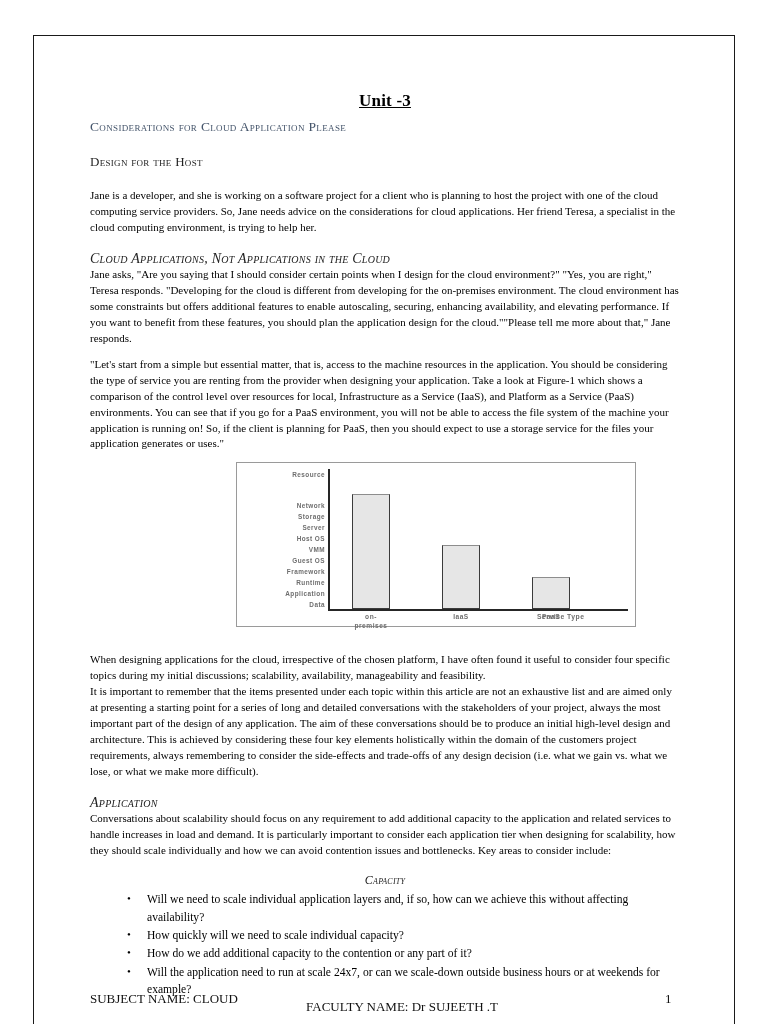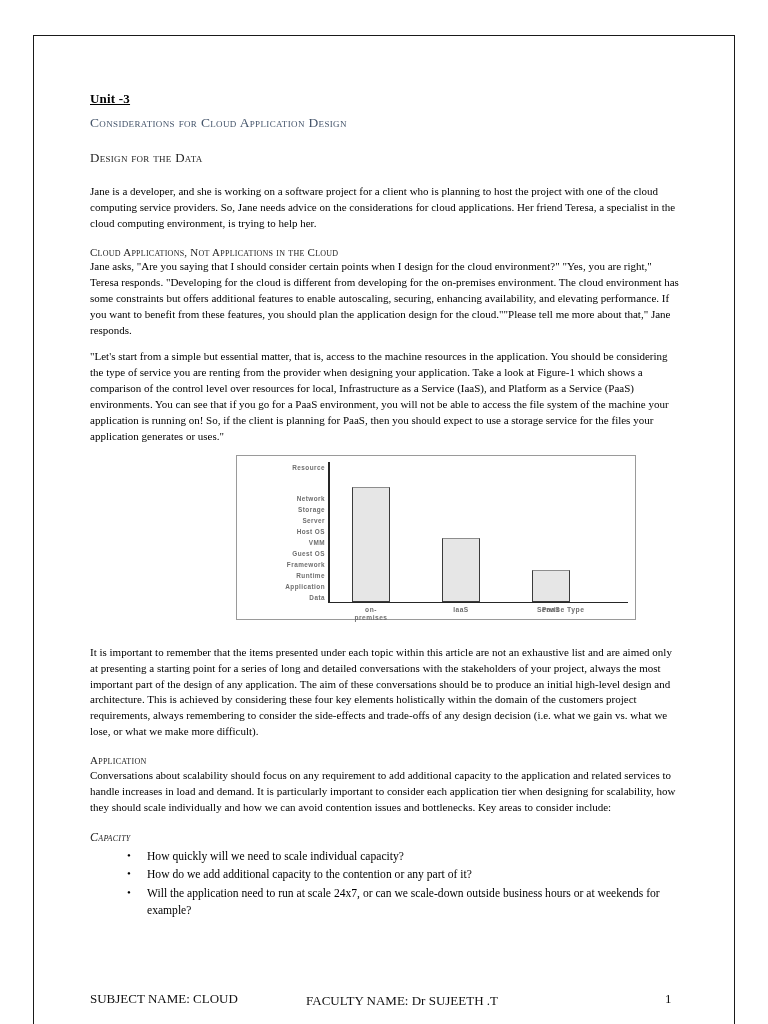--- a/index.html
+++ b/index.html
@@ -30,22 +30,23 @@
   #page-inner {
     position: absolute;
     left: 56px;
     top: 0;
     width: 590px;
     height: 100%;
   }
 
   
   .unit-title {
-    font-weight: bold;
-    font-size: 13px;
+    text-align: center;
+    font-weight: bold;
+    font-size: 17px;
     text-decoration: underline;
     letter-spacing: .2px;
     margin: 0;
     padding-top: 55px;
   }
   .h-smallcaps-blue {
     color: #44546A;
     font-variant: small-caps;
     font-size: 13.5px;
     letter-spacing: .35px;
@@ -56,33 +57,35 @@
     color: #1f1f1f;
     font-variant: small-caps;
     font-size: 13px;
     letter-spacing: .3px;
     margin: 19px 0 0 0;
     line-height: 1.2;
   }
   .h-smallcaps-sub {
     color: #222;
     font-variant: small-caps;
-    font-size: 11px;
+    font-size: 14px;
     letter-spacing: .25px;
     margin: 0 0 0 0;
     line-height: 1.25;
+    font-style: italic;
   }
   .h-smallcaps-italic {
     color: #222;
     font-variant: small-caps;
     font-style: italic;
     font-size: 12px;
     letter-spacing: .25px;
     margin: 0;
     line-height: 1.25;
+    text-align: center;
   }
 
   
   p.body {
     font-size: 11px;
     line-height: 1.45;
     text-align: left;
     margin: 0;
   }
   .sp-14 { height: 14px; }
@@ -197,34 +200,34 @@
   
   #footer {
     position: absolute;
     left: 56px;
     top: 955px;
     width: 600px;
     font-size: 13px;
     color: #111;
   }
   #footer .f-subject { position: absolute; left: 0; top: 0; white-space: nowrap; text-align: center; }
-  #footer .f-faculty { position: absolute; left: 216px; top: 2px; white-space: nowrap; }
+  #footer .f-faculty { position: absolute; left: 216px; top: 8px; white-space: nowrap; }
   #footer .f-page    { position: absolute; left: 575px; top: 0; }
 </style>
 </head>
 <body>
 
 <div id="page">
   <div id="page-inner">
 
     <div class="unit-title">Unit -3</div>
 
-    <div class="h-smallcaps-blue">Considerations for Cloud Application Design</div>
-
-    <div class="h-smallcaps-dark">Design for the Data</div>
+    <div class="h-smallcaps-blue">Considerations for Cloud Application Please</div>
+
+    <div class="h-smallcaps-dark">Design for the Host</div>
 
     <div class="sp-18"></div>
     <p class="body">Jane is a developer, and she is working on a software project for a client who is planning to host the project with one of the cloud computing service providers. So, Jane needs advice on the considerations for cloud applications. Her friend Teresa, a specialist in the cloud computing environment, is trying to help her.</p>
 
     <div class="sp-14"></div>
     <div class="h-smallcaps-sub">Cloud Applications, Not Applications in the Cloud</div>
     <p class="body">Jane asks, "Are you saying that I should consider certain points when I design for the cloud environment?" "Yes, you are right," Teresa responds. "Developing for the cloud is different from developing for the on-premises environment. The cloud environment has some constraints but offers additional features to enable autoscaling, securing, enhancing availability, and elevating performance. If you want to benefit from these features, you should plan the application design for the cloud.""Please tell me more about that," Jane responds.</p>
 
     <div class="sp-10"></div>
     <p class="body"><span>"Let's start from a simple but essential matter, that is, access to the machine resources in the application. You should be considering the type of service you are renting from the provider when designing your application. Take a look at Figure-1 which shows a comparison of the </span><b class="inline-bold">control level</b><span> over resources for local, Infrastructure as a Service (IaaS), and Platform as a Service (PaaS) environments. You can see that if you go for a PaaS environment, you will not be able to access the file system of the machine your application is running on! So, if the client is planning for PaaS, then you should expect to use a storage service for the files your application generates or uses."</span></p>
@@ -257,30 +260,32 @@
           <div class="xlab" style="left:110px; top:150px; width:48px;">on-<br>premises</div>
           <div class="xlab" style="left:200px; top:150px; width:48px;">IaaS</div>
           <div class="xlab" style="left:290px; top:150px; width:48px;">PaaS</div>
 
           <div class="axis-title-x">Service Type</div>
         </div>
       </div>
     </div>
 
     <div class="sp-18"></div>
+    <p class="body">When designing applications for the cloud, irrespective of the chosen platform, I have often found it useful to consider four specific topics during my initial discussions; scalability, availability, manageability and feasibility.</p>
     <p class="body">It is important to remember that the items presented under each topic within this article are not an exhaustive list and are aimed only at presenting a starting point for a series of long and detailed conversations with the stakeholders of your project, always the most important part of the design of any application. The aim of these conversations should be to produce an initial high-level design and architecture. This is achieved by considering these four key elements holistically within the domain of the customers project requirements, always remembering to consider the side-effects and trade-offs of any design decision (i.e. what we gain vs. what we lose, or what we make more difficult).</p>
 
     <div class="sp-14"></div>
     <div class="h-smallcaps-sub">Application</div>
     <p class="body">Conversations about scalability should focus on any requirement to add additional capacity to the application and related services to handle increases in load and demand. It is particularly important to consider each application tier when designing for scalability, how they should scale individually and how we can avoid contention issues and bottlenecks. Key areas to consider include:</p>
 
     <div class="sp-14"></div>
     <div class="h-smallcaps-italic">Capacity</div>
 
     <ul class="bullets">
+      <li>Will we need to scale individual application layers and, if so, how can we achieve this without affecting availability?</li>
       <li>How quickly will we need to scale individual capacity?</li>
       <li>How do we add additional capacity to the contention or any part of it?</li>
       <li>Will the application need to run at scale 24x7, or can we scale-down outside business hours or at weekends for example?</li>
     </ul>
   </div>
 
   <div id="footer">
     <span class="f-subject">SUBJECT NAME: CLOUD</span>
     <span class="f-faculty">FACULTY NAME: Dr SUJEETH .T</span>
     <span class="f-page">1</span>

